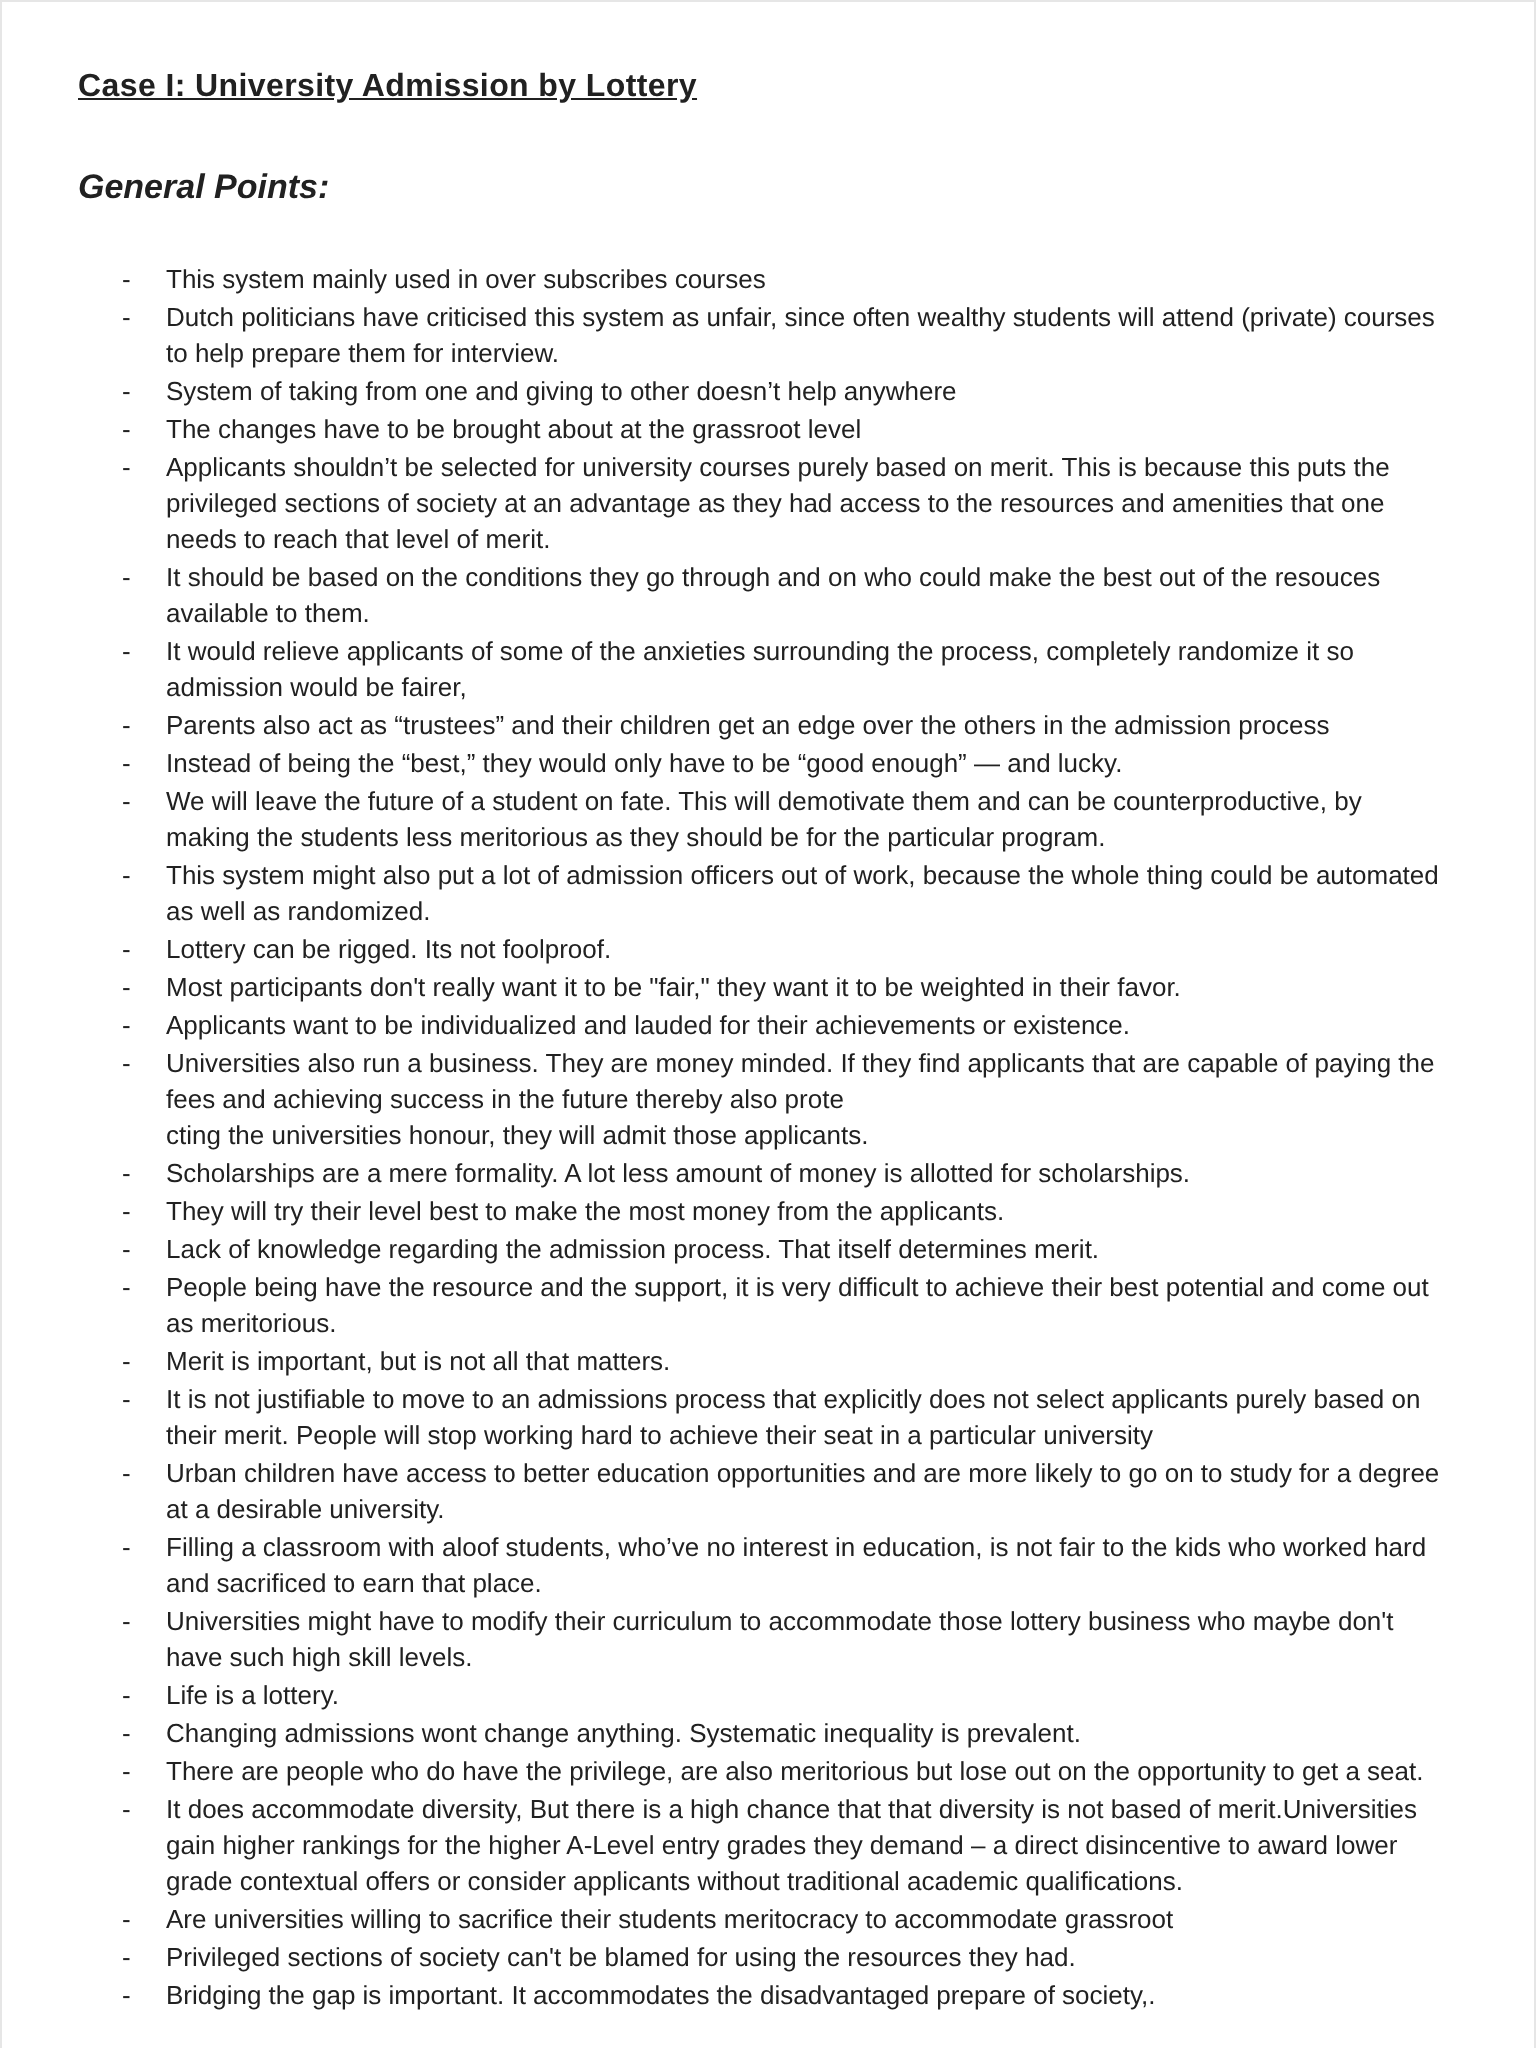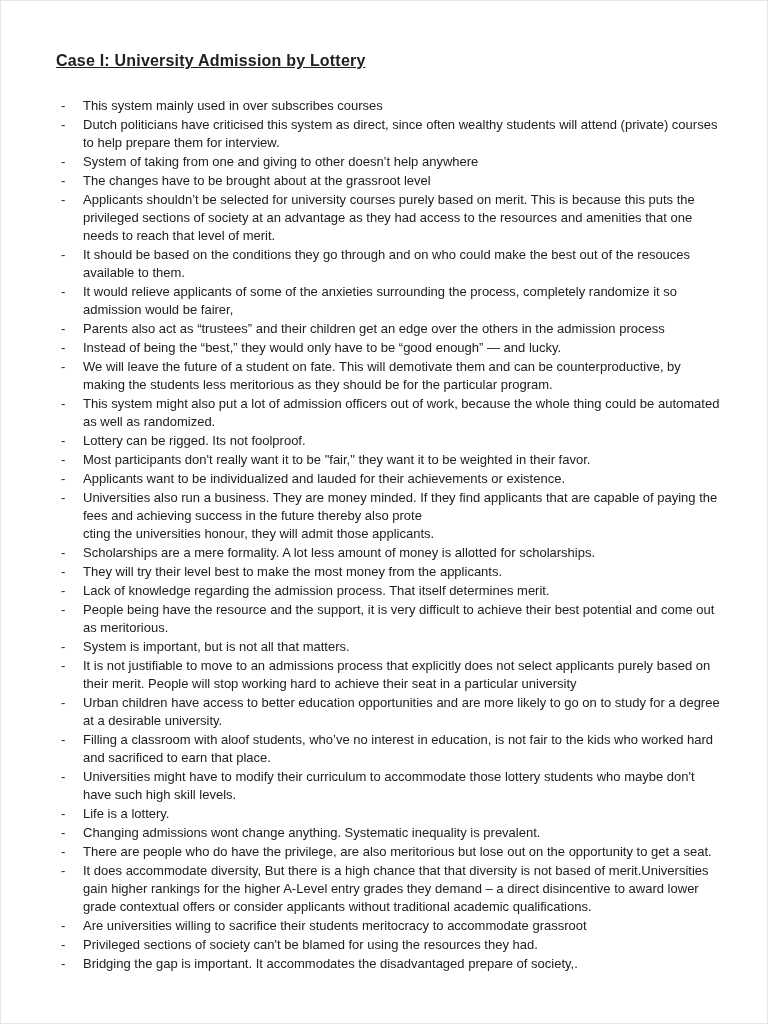--- a/index.html
+++ b/index.html
@@ -15,21 +15,21 @@
     background: #ffffff;
     border: 1px solid #e6e6e6;
     padding: 34px 46px 18px 38px;
     font-family: "Liberation Sans", sans-serif;
     color: #212121;
   }
   h1.doc-title {
     font-size: 16px;
     font-weight: bold;
     text-decoration: underline;
-    margin: 17px;
+    margin: 0;
     letter-spacing: 0.2px;
   }
   h2.section-heading {
     font-size: 17px;
     font-weight: bold;
     font-style: italic;
     margin: 31px 0 0 0;
   }
   ul.points-list {
     list-style: none;
@@ -51,29 +51,30 @@
     flex: 1 1 auto;
     white-space: pre-line;
   }
 </style>
 </head>
 <body>
 
 <div class="page">
   <h1 class="doc-title">Case I: University Admission by Lottery</h1>
 
+  <h2 class="section-heading">General Points:</h2>
 
   <ul class="points-list">
       <li>
         <span class="dash">-</span>
         <span class="point-text">This system mainly used in over subscribes courses</span>
       </li>
       <li>
         <span class="dash">-</span>
-        <span class="point-text">Dutch politicians have criticised this system as direct, since often wealthy students will attend (private) courses to help prepare them for interview.</span>
+        <span class="point-text">Dutch politicians have criticised this system as unfair, since often wealthy students will attend (private) courses to help prepare them for interview.</span>
       </li>
       <li>
         <span class="dash">-</span>
         <span class="point-text">System of taking from one and giving to other doesn’t help anywhere</span>
       </li>
       <li>
         <span class="dash">-</span>
         <span class="point-text">The changes have to be brought about at the grassroot level</span>
       </li>
       <li>
@@ -132,37 +133,37 @@
       <li>
         <span class="dash">-</span>
         <span class="point-text">Lack of knowledge regarding the admission process. That itself determines merit.</span>
       </li>
       <li>
         <span class="dash">-</span>
         <span class="point-text">People being have the resource and the support, it is very difficult to achieve their best potential and come out as meritorious.</span>
       </li>
       <li>
         <span class="dash">-</span>
-        <span class="point-text">System is important, but is not all that matters.</span>
+        <span class="point-text">Merit is important, but is not all that matters.</span>
       </li>
       <li>
         <span class="dash">-</span>
         <span class="point-text">It is not justifiable to move to an admissions process that explicitly does not select applicants purely based on their merit. People will stop working hard to achieve their seat in a particular university</span>
       </li>
       <li>
         <span class="dash">-</span>
         <span class="point-text">Urban children have access to better education opportunities and are more likely to go on to study for a degree at a desirable university.</span>
       </li>
       <li>
         <span class="dash">-</span>
         <span class="point-text">Filling a classroom with aloof students, who’ve no interest in education, is not fair to the kids who worked hard and sacrificed to earn that place.</span>
       </li>
       <li>
         <span class="dash">-</span>
-        <span class="point-text">Universities might have to modify their curriculum to accommodate those lottery students who maybe don't have such high skill levels.</span>
+        <span class="point-text">Universities might have to modify their curriculum to accommodate those lottery business who maybe don't have such high skill levels.</span>
       </li>
       <li>
         <span class="dash">-</span>
         <span class="point-text">Life is a lottery.</span>
       </li>
       <li>
         <span class="dash">-</span>
         <span class="point-text">Changing admissions wont change anything. Systematic inequality is prevalent.</span>
       </li>
       <li>

